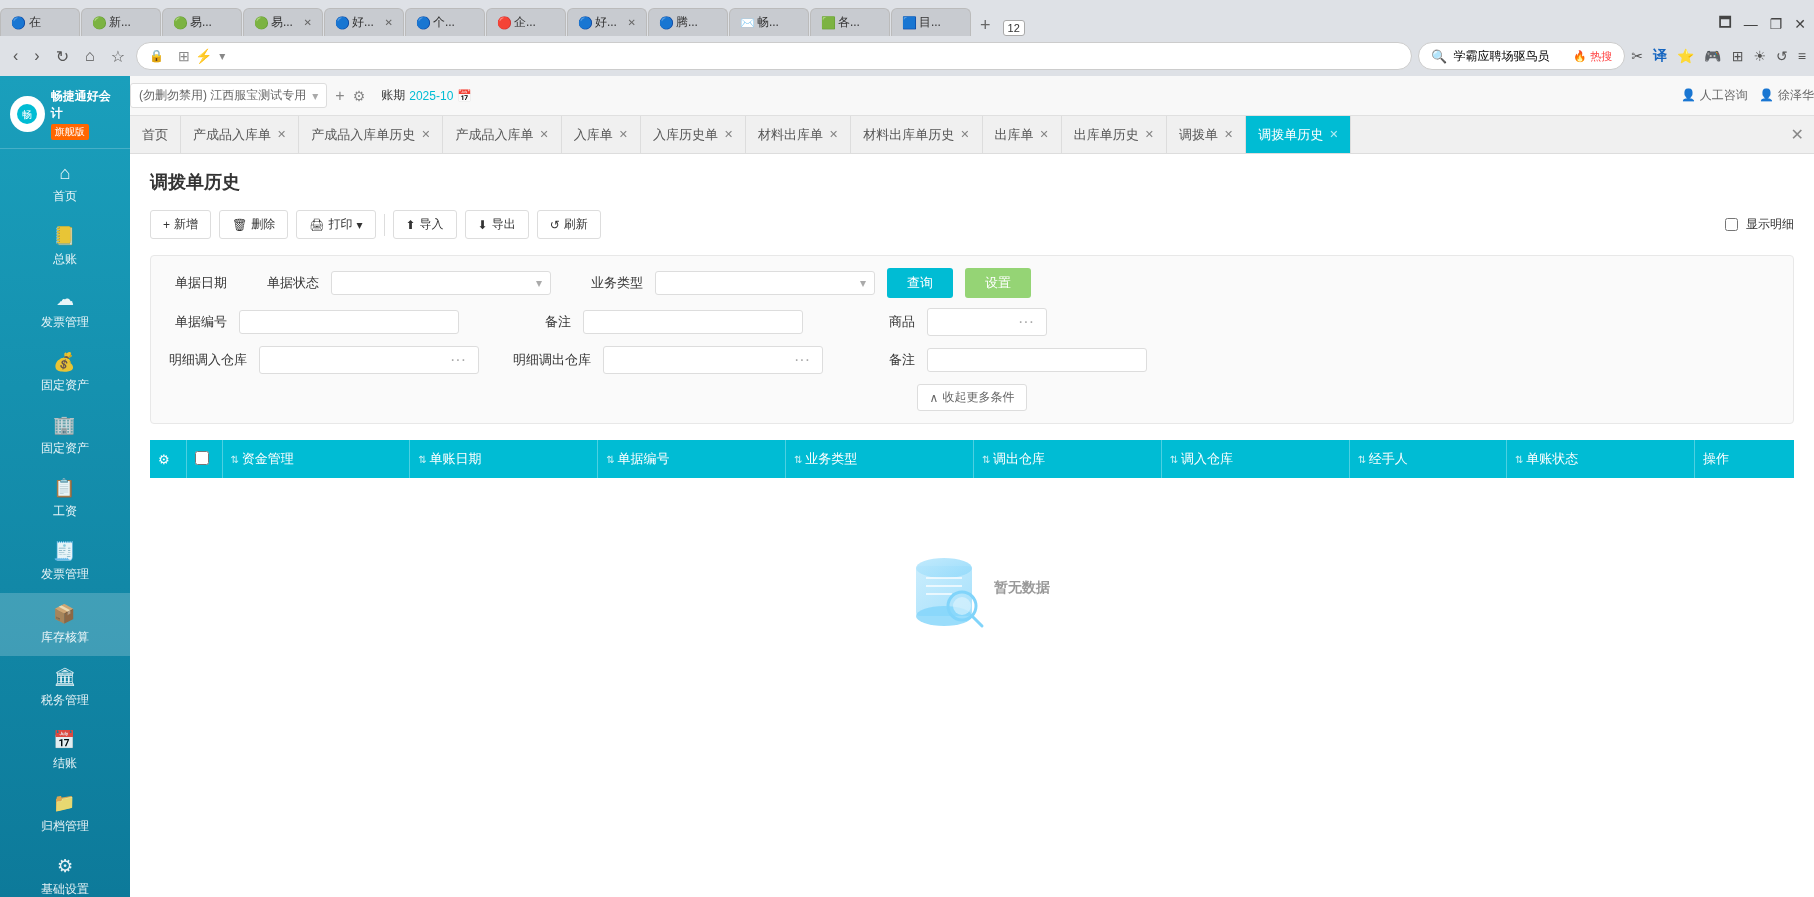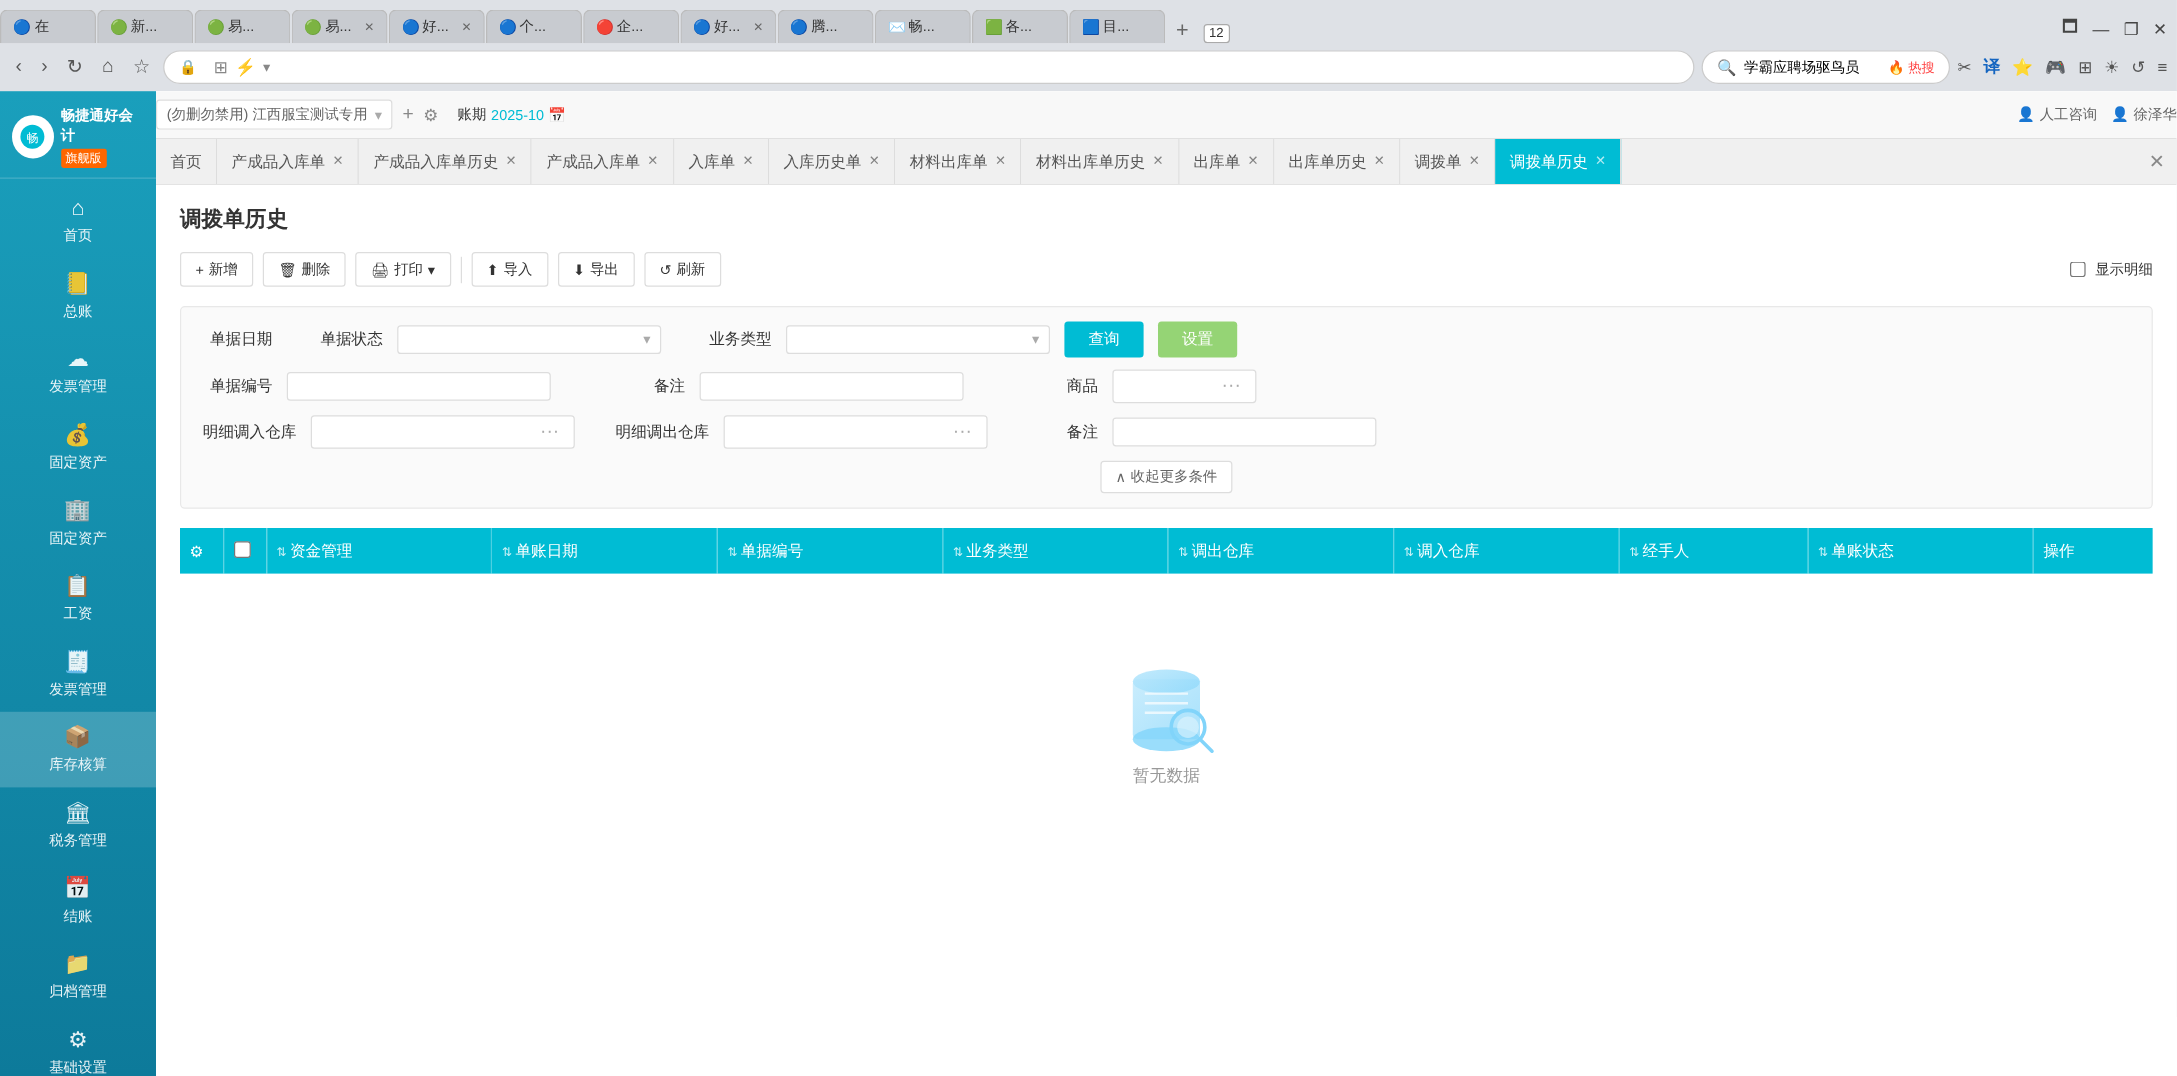--- a/index.html
+++ b/index.html
@@ -87,21 +87,21 @@
     
     .data-table { width: 100%; border-collapse: collapse; }
     .table-header { background: #00bcd4; color: #fff; }
     .table-header th { padding: 10px 8px; font-size: 13px; font-weight: normal; border-right: 1px solid rgba(255,255,255,0.3); text-align: left; white-space: nowrap; cursor: pointer; }
     .table-header th:last-child { border-right: none; }
     .th-gear { width: 36px; text-align: center; }
     .th-checkbox { width: 36px; text-align: center; }
     .sort-arrows { font-size: 10px; opacity: 0.8; }
 
     
-    .empty-state { display: flex; flex-direction: column; align-items: center; justify-content: center; padding: 60px 0; }
+    .empty-state { display: flex; flex-direction: row; align-items: center; justify-content: center; padding: 60px 0; font-weight: bold; }
     .empty-text { font-size: 14px; color: #999; }
 
     
     ::-webkit-scrollbar { width: 6px; height: 6px; }
     ::-webkit-scrollbar-track { background: #f1f1f1; }
     ::-webkit-scrollbar-thumb { background: #ccc; border-radius: 3px; }
   </style>
 </head>
 <body>
 

